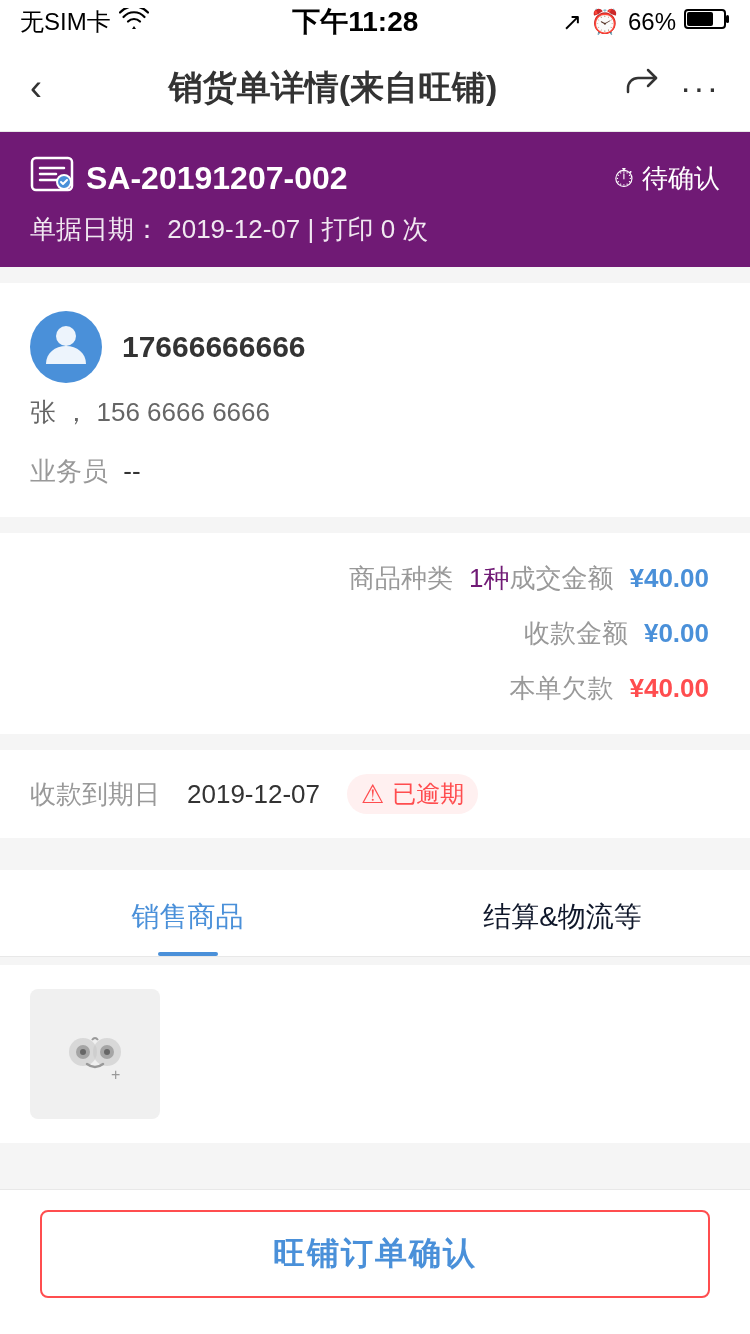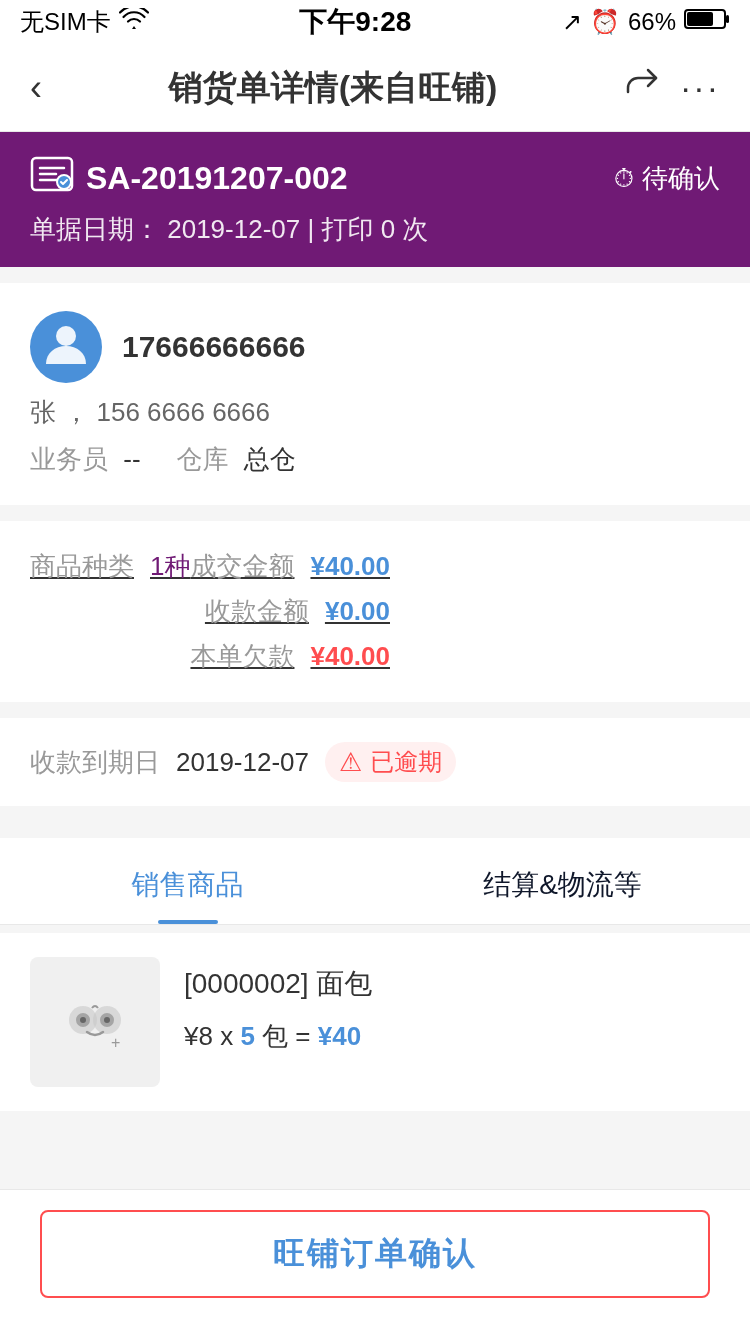--- a/index.html
+++ b/index.html
@@ -119,81 +119,80 @@
       color: #fff;
     }
     .customer-name {
       font-size: 30px;
       font-weight: 600;
       color: #333;
     }
     .customer-detail {
       font-size: 26px;
       color: #666;
-      margin-bottom: 12px;
+      margin-bottom: 24px;
       padding-left: 0;
     }
     .customer-meta {
       display: flex;
       align-items: center;
-      gap: 36px;
+      gap: 80px;
       font-size: 26px;
       color: #666;
     }
     .meta-label { color: #999; }
     .meta-value { color: #333; }
 
     
     .summary-section {
       background: #fff;
-      padding: 28px 30px;
-      margin-bottom: 16px;
-      display: flex;
-      justify-content: flex-start;
+      padding: 28px 41px;
+      margin-bottom: 16px;
+      display: flex;
+      justify-content: flex-end;
       align-items: flex-start;
-      text-decoration: underline;
     }
     .summary-left {
       display: flex;
       flex-direction: column;
       gap: 10px;
     }
     .summary-item {
       display: flex;
       align-items: center;
       gap: 16px;
       font-size: 26px;
       color: #666;
     }
     .summary-item-label { color: #999; }
     .summary-item-value { color: #701a75; }
     .summary-right {
       display: flex;
       flex-direction: column;
       align-items: flex-end;
-      gap: 10px;
+      gap: 20px;
     }
     .amount-row {
       display: flex;
       align-items: center;
       gap: 16px;
       font-size: 26px;
     }
     .amount-label { color: #999; }
     .amount-value { color: #4A90D9; font-weight: 600; }
     .amount-value.red { color: #FF4D4F; }
 
     
     .due-section {
       background: #fff;
       padding: 24px 30px;
       margin-bottom: 16px;
       display: flex;
       align-items: center;
-      gap: 16px;
+      gap: 27px;
       font-size: 26px;
     }
     .due-label { color: #999; }
     .due-date { color: #333; }
     .overdue-badge {
       display: flex;
       align-items: center;
       gap: 8px;
       background: #FFF0F0;
       color: #FF4D4F;
@@ -316,21 +315,21 @@
     <span>无SIM卡</span>
     <span>
       <svg width="30" height="22" viewBox="0 0 30 22" fill="none">
         <path d="M15 18l2 3h-4l2-3z" fill="#000"></path>
         <path d="M9 13.5a8.5 8.5 0 0112 0" stroke="#000" stroke-width="2.2" fill="none" stroke-linecap="round"></path>
         <path d="M4.5 9A14 14 0 0125.5 9" stroke="#000" stroke-width="2.2" fill="none" stroke-linecap="round"></path>
         <path d="M1 4.5A19 19 0 0129 4.5" stroke="#000" stroke-width="2.2" fill="none" stroke-linecap="round"></path>
       </svg>
     </span>
   </div>
-  <div class="status-center">下午9:28</div>
+  <div class="status-center">下午11:28</div>
   <div class="status-right">
     <span>↗</span>
     <span>⏰</span>
     <span>66%</span>
     <span>
       <svg width="46" height="24" viewBox="0 0 46 24">
         <rect x="1" y="3" width="40" height="18" rx="3" ry="3" stroke="#000" stroke-width="2" fill="none"></rect>
         <rect x="42" y="8" width="3" height="8" rx="1.5" fill="#000"></rect>
         <rect x="3" y="5" width="26" height="14" rx="2" fill="#000"></rect>
       </svg>
@@ -395,24 +394,20 @@
   <div class="customer-detail">
     <span>张</span>
     <span>，</span>
     <span>156 6666 6666</span>
   </div>
   <div class="customer-meta">
     <div>
       <span class="meta-label">业务员</span>
       <span class="meta-value" style="margin-left:8px;">--</span>
     </div>
-    <div>
-      <span class="meta-label">仓库</span>
-      <span class="meta-value" style="margin-left:8px;">总仓</span>
-    </div>
   </div>
 </div>
 
 <div class="summary-section">
   <div class="summary-left">
     <div class="summary-item">
       <span class="summary-item-label">商品种类</span>
       <span class="summary-item-value">1种</span>
     </div>
   </div>
@@ -460,33 +455,19 @@
       <circle cx="52" cy="28" r="14" fill="#c8c8c8" opacity="0.6"></circle>
       <circle cx="28" cy="28" r="7" fill="#999" opacity="0.8"></circle>
       <circle cx="52" cy="28" r="7" fill="#999" opacity="0.8"></circle>
       <circle cx="28" cy="28" r="3" fill="#666"></circle>
       <circle cx="52" cy="28" r="3" fill="#666"></circle>
       <path d="M32 40 Q40 46 48 40" stroke="#999" stroke-width="2.5" fill="none" stroke-linecap="round"></path>
       <path d="M37 16 Q40 12 43 16" stroke="#999" stroke-width="2" fill="none"></path>
       <text x="56" y="56" font-size="16" fill="#999" font-family="sans-serif">+</text>
     </svg>
   </div>
-  <div class="product-info">
-    <div class="product-name">
-      <span>[0000002]</span>
-      <span>面包</span>
-    </div>
-    <div class="product-price">
-      <span>¥8</span>
-      <span> x </span>
-      <span class="highlight">5</span>
-      <span>包</span>
-      <span> = </span>
-      <span class="total">¥40</span>
-    </div>
-  </div>
 </div>
 
 <div class="content-area"></div>
 
 <div class="bottom-bar">
   <button class="confirm-btn">旺铺订单确认</button>
 </div>
 
 </body></html>

